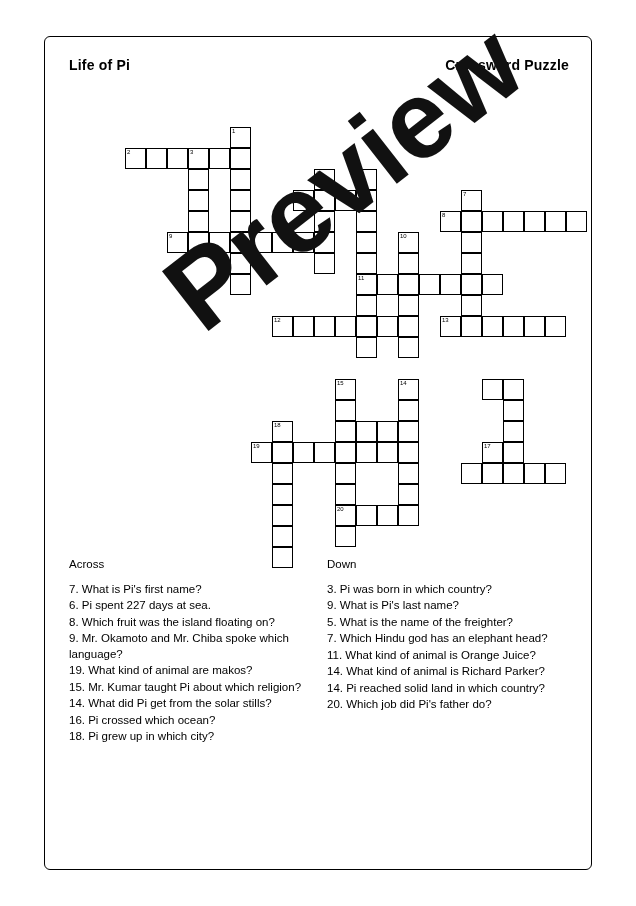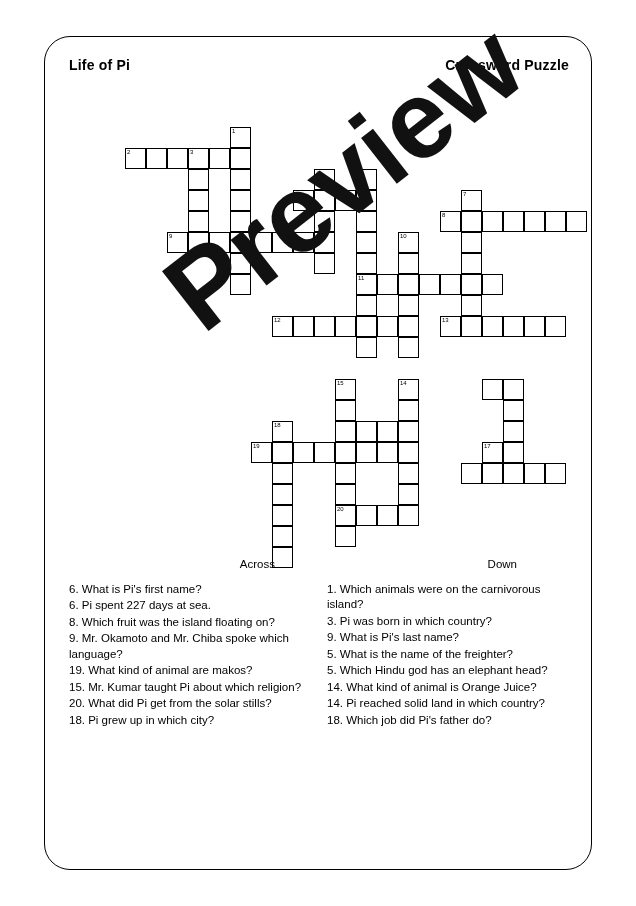--- a/index.html
+++ b/index.html
@@ -22,21 +22,21 @@
     height: 906px;
     background: #ffffff;
   }
   #sheet {
     position: absolute;
     left: 44px;
     top: 36px;
     width: 548px;
     height: 834px;
     border: 1px solid #000;
-    border-radius: 26px;
+    border-radius: 6px;
     background: #fff;
     box-sizing: border-box;
   }
   #header {
     position: absolute;
     left: 24px;
     top: 20px;
     width: 500px;
     display: flex;
     justify-content: space-between;
@@ -80,21 +80,21 @@
   }
   .clue-col {
     position: absolute;
     top: 0;
     font-size: 11.5px;
     line-height: 15.5px;
   }
   #across-col { left: 24px; width: 250px; }
   #down-col { left: 282px; width: 250px; }
   .clue-head {
-    text-align: right;
+    text-align: left;
     font-size: 11.5px;
     margin-bottom: 9px;
   }
   #across-col .clue-head { padding-right: 44px; }
   #down-col .clue-head { padding-right: 60px; }
   .clue-item {
     margin: 0 0 1px 0;
   }
   
   #watermark {
@@ -273,41 +273,42 @@
         <div class="cell" style="left: 353px; top: 416px;"></div>
         <div class="cell" style="left: 227px; top: 437px;"></div>
         <div class="cell" style="left: 290px; top: 437px;"></div>
         <div class="cell" style="left: 227px; top: 458px;"></div>
       </div>
 
     <div id="clues">
       <div class="clue-col" id="across-col">
         <div class="clue-head">Across</div>
         <div id="across-list">
-            <div class="clue-item">6. What is Pi's first name?</div>
+            <div class="clue-item">7. What is Pi's first name?</div>
             <div class="clue-item">6. Pi spent 227 days at sea.</div>
             <div class="clue-item">8. Which fruit was the island floating on?</div>
             <div class="clue-item">9. Mr. Okamoto and Mr. Chiba spoke which language?</div>
             <div class="clue-item">19. What kind of animal are makos?</div>
             <div class="clue-item">15. Mr. Kumar taught Pi about which religion?</div>
-            <div class="clue-item">20. What did Pi get from the solar stills?</div>
+            <div class="clue-item">14. What did Pi get from the solar stills?</div>
+            <div class="clue-item">16. Pi crossed which ocean?</div>
             <div class="clue-item">18. Pi grew up in which city?</div>
           </div>
       </div>
       <div class="clue-col" id="down-col">
         <div class="clue-head">Down</div>
         <div id="down-list">
-            <div class="clue-item">1. Which animals were on the carnivorous island?</div>
             <div class="clue-item">3. Pi was born in which country?</div>
             <div class="clue-item">9. What is Pi's last name?</div>
             <div class="clue-item">5. What is the name of the freighter?</div>
-            <div class="clue-item">5. Which Hindu god has an elephant head?</div>
-            <div class="clue-item">14. What kind of animal is Orange Juice?</div>
+            <div class="clue-item">7. Which Hindu god has an elephant head?</div>
+            <div class="clue-item">11. What kind of animal is Orange Juice?</div>
+            <div class="clue-item">14. What kind of animal is Richard Parker?</div>
             <div class="clue-item">14. Pi reached solid land in which country?</div>
-            <div class="clue-item">18. Which job did Pi's father do?</div>
+            <div class="clue-item">20. Which job did Pi's father do?</div>
           </div>
       </div>
     </div>
 
   </div>
 
   <div id="watermark">Preview</div>
 </div>
 
 </body></html>

